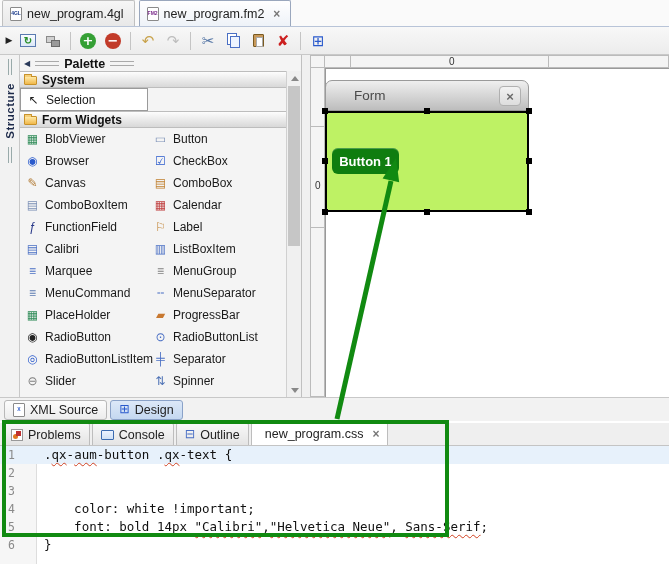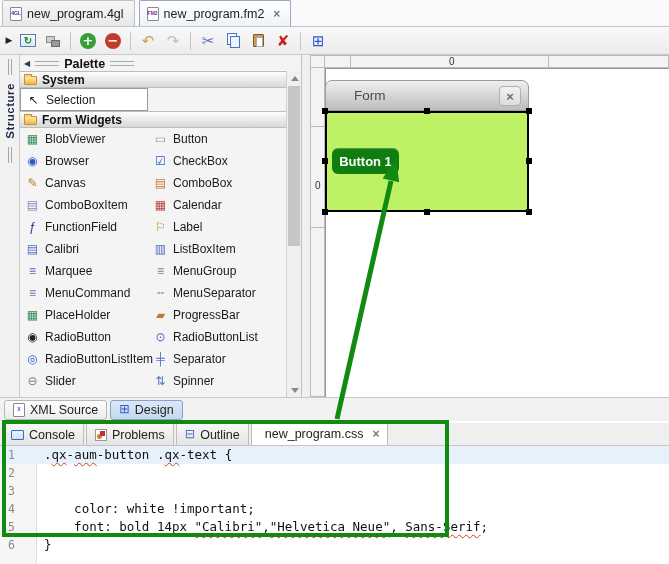--- a/index.html
+++ b/index.html
@@ -355,27 +355,27 @@
         <span data-name="tab-label">XML Source</span>
       </div>
       <div class="btab active" data-name="tab-design">
         <span class="icn" data-name="design-grid-icon" style="color: rgb(42, 90, 204);">⊞</span>
         <span data-name="tab-label">Design</span>
       </div>
     </div>
 
   <div id="bottom-panel" data-name="bottom-panel">
     <div id="bp-tabs" data-name="bottom-panel-tabs">
+        <div class="ptab" data-name="tab-problems">
+          <span class="icn" data-name="problems-icon"></span>
+          <span data-name="tab-label">Problems</span>
+        </div>
         <div class="ptab" data-name="tab-console">
           <span class="icn" data-name="console-icon"></span>
           <span data-name="tab-label">Console</span>
-        </div>
-        <div class="ptab" data-name="tab-problems">
-          <span class="icn" data-name="problems-icon"></span>
-          <span data-name="tab-label">Problems</span>
         </div>
         <div class="ptab" data-name="tab-outline">
           <span class="icn" data-name="outline-icon" style="color: rgb(74, 111, 196);">⊟</span>
           <span data-name="tab-label">Outline</span>
         </div>
         <div class="ptab active" data-name="tab-new-program-css">
           <span class="icn" data-name="css-file-icon"></span>
           <span data-name="tab-label">new_program.css</span>
           <span class="tclose" data-name="close-icon">×</span>
         </div>

